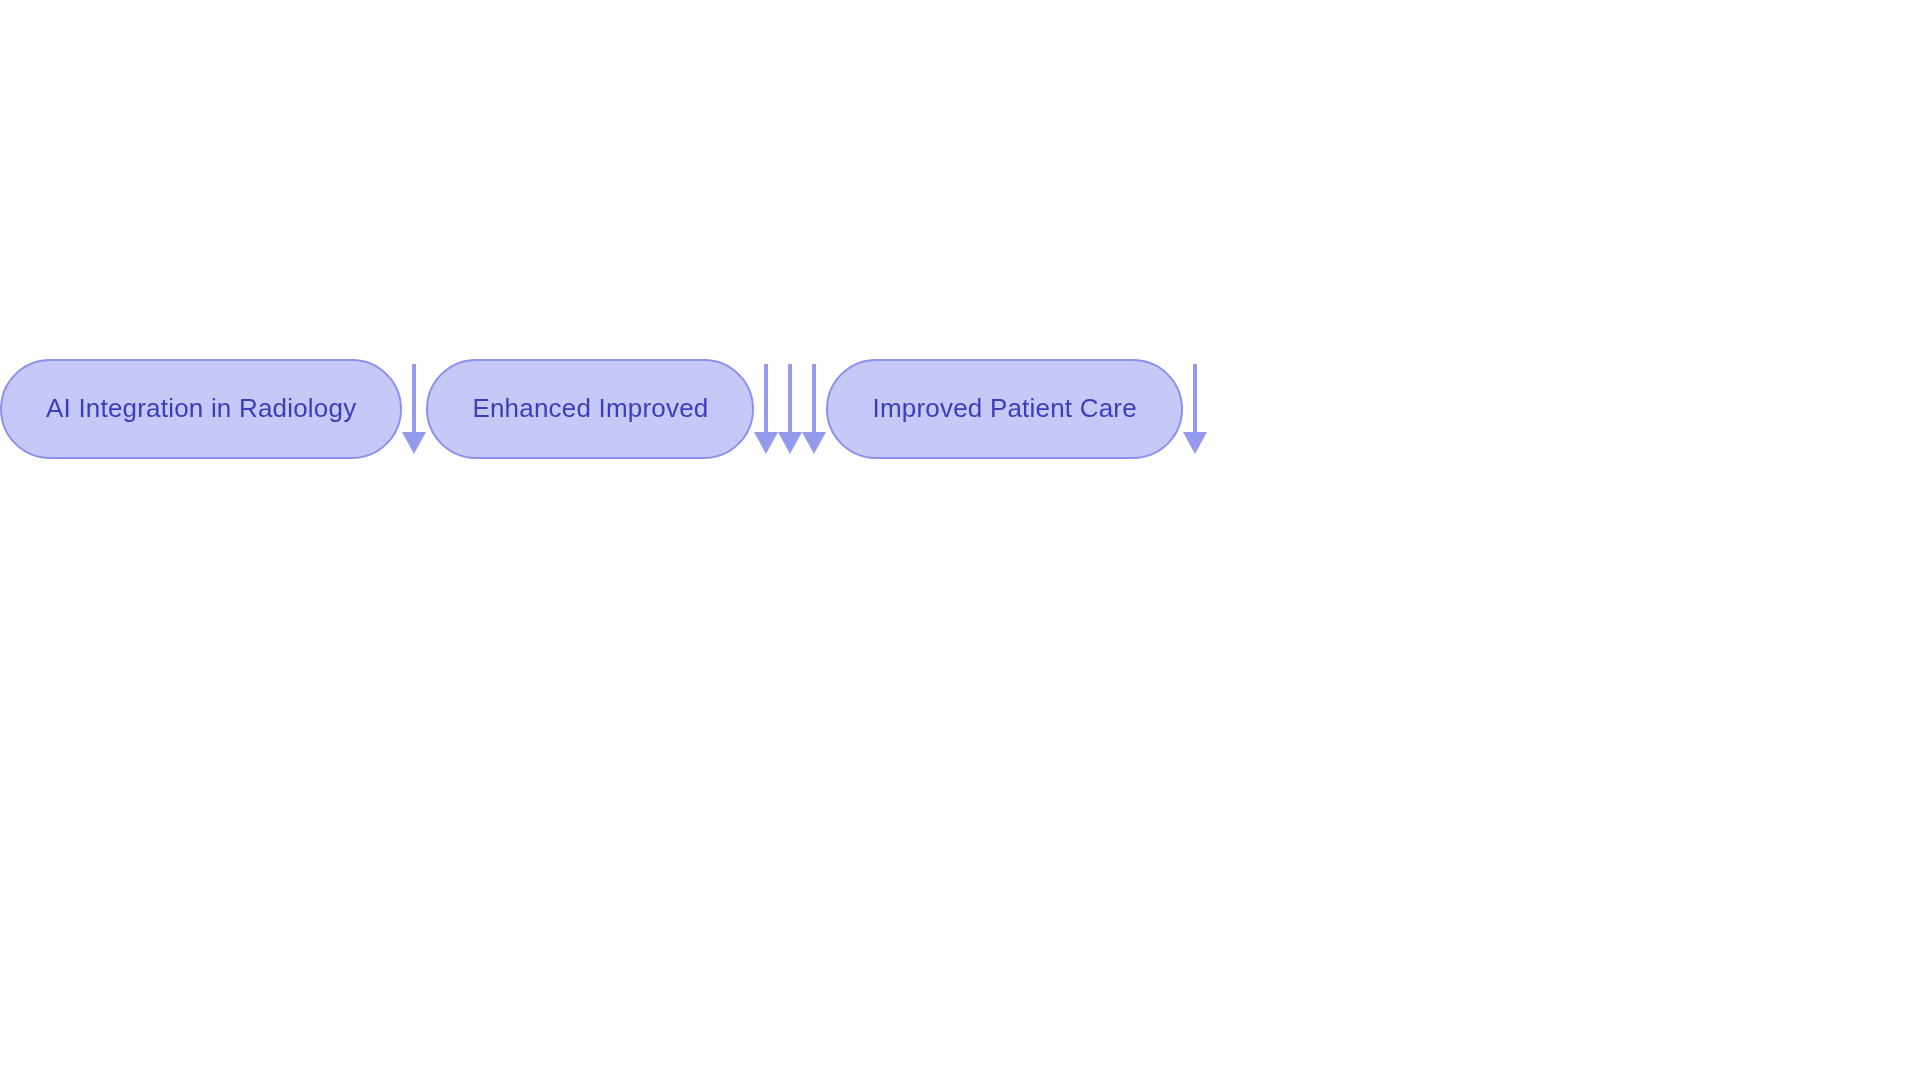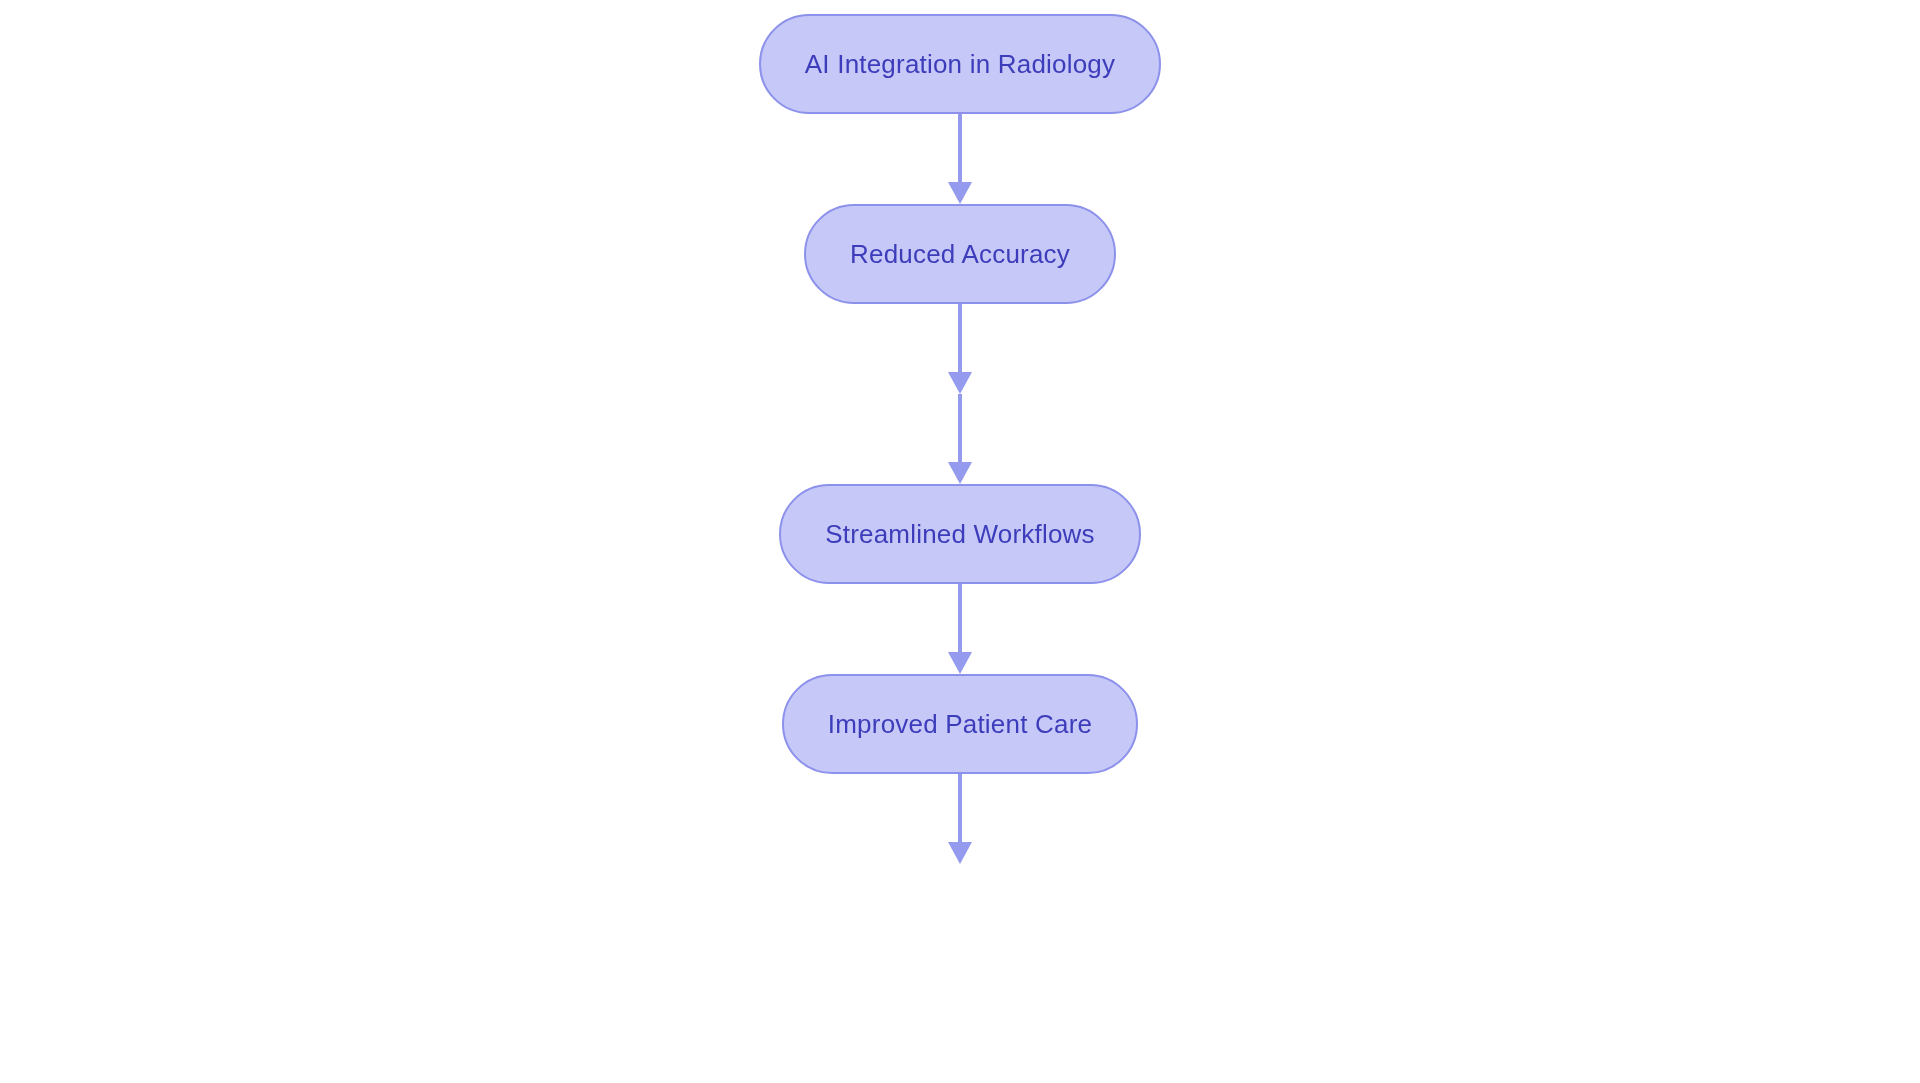--- a/index.html
+++ b/index.html
@@ -14,21 +14,20 @@
     width: 1920px;
     height: 1083px;
     background: var(--bg);
     overflow: hidden;
     font-family: "Liberation Sans", sans-serif;
   }
   .canvas {
     width: 1920px;
     height: 803px;
     display: flex;
-    flex-direction: column;
     align-items: center;
     padding-top: 14px;
   }
   .flow-node {
     height: 100px;
     min-width: 270px;
     border-radius: 52px;
     background: var(--node-fill);
     border: 2px solid var(--node-border);
     color: var(--text-color);
@@ -70,37 +69,34 @@
   <div class="flow-node">
     <span>AI Integration in Radiology</span>
   </div>
 
   <div class="flow-arrow">
     <div class="shaft"></div>
     <div class="head"></div>
   </div>
 
   <div class="flow-node">
-    <span>Reduced Accuracy</span>
+    <span>Enhanced Improved</span>
   </div>
 
   <div class="flow-arrow">
     <div class="shaft"></div>
     <div class="head"></div>
   </div>
 
 
   <div class="flow-arrow">
     <div class="shaft"></div>
     <div class="head"></div>
   </div>
 
-  <div class="flow-node">
-    <span>Streamlined Workflows</span>
-  </div>
 
   <div class="flow-arrow">
     <div class="shaft"></div>
     <div class="head"></div>
   </div>
 
   <div class="flow-node">
     <span>Improved Patient Care</span>
   </div>
 

